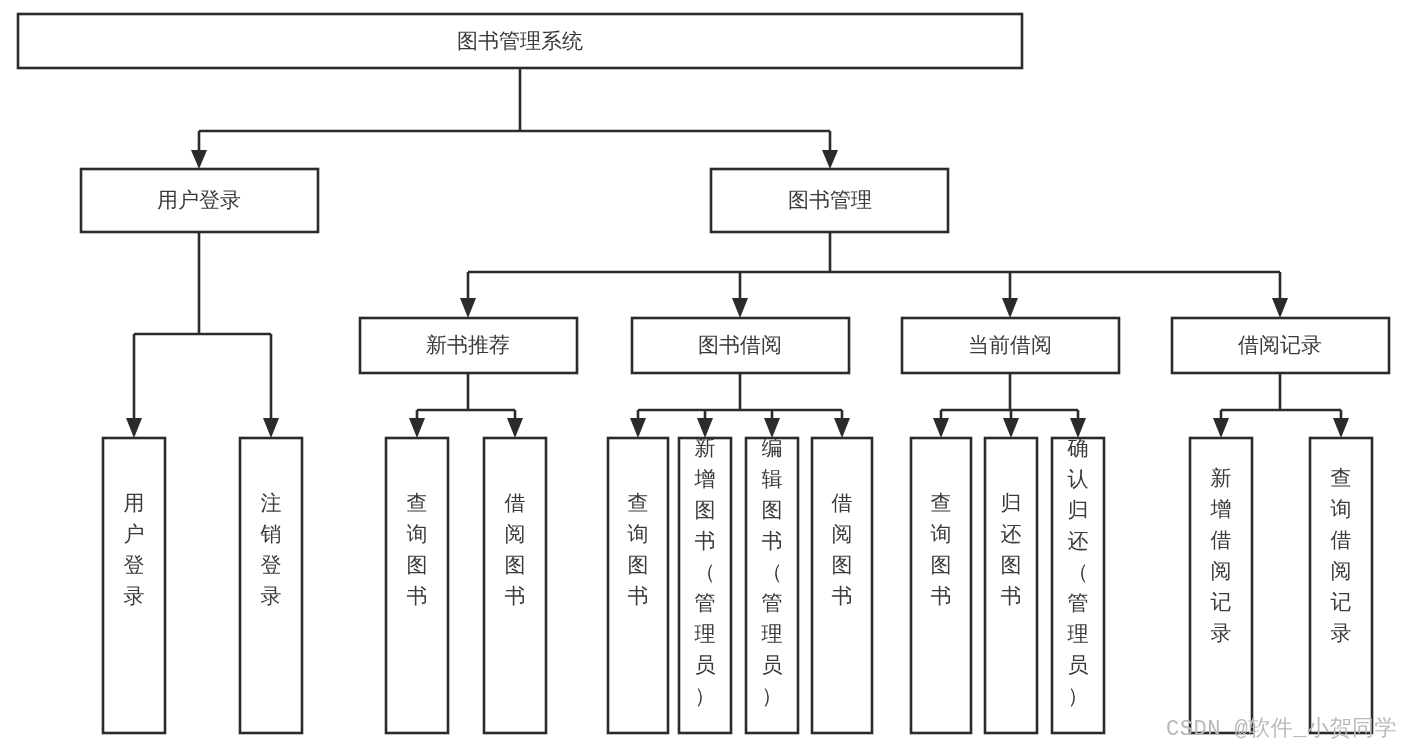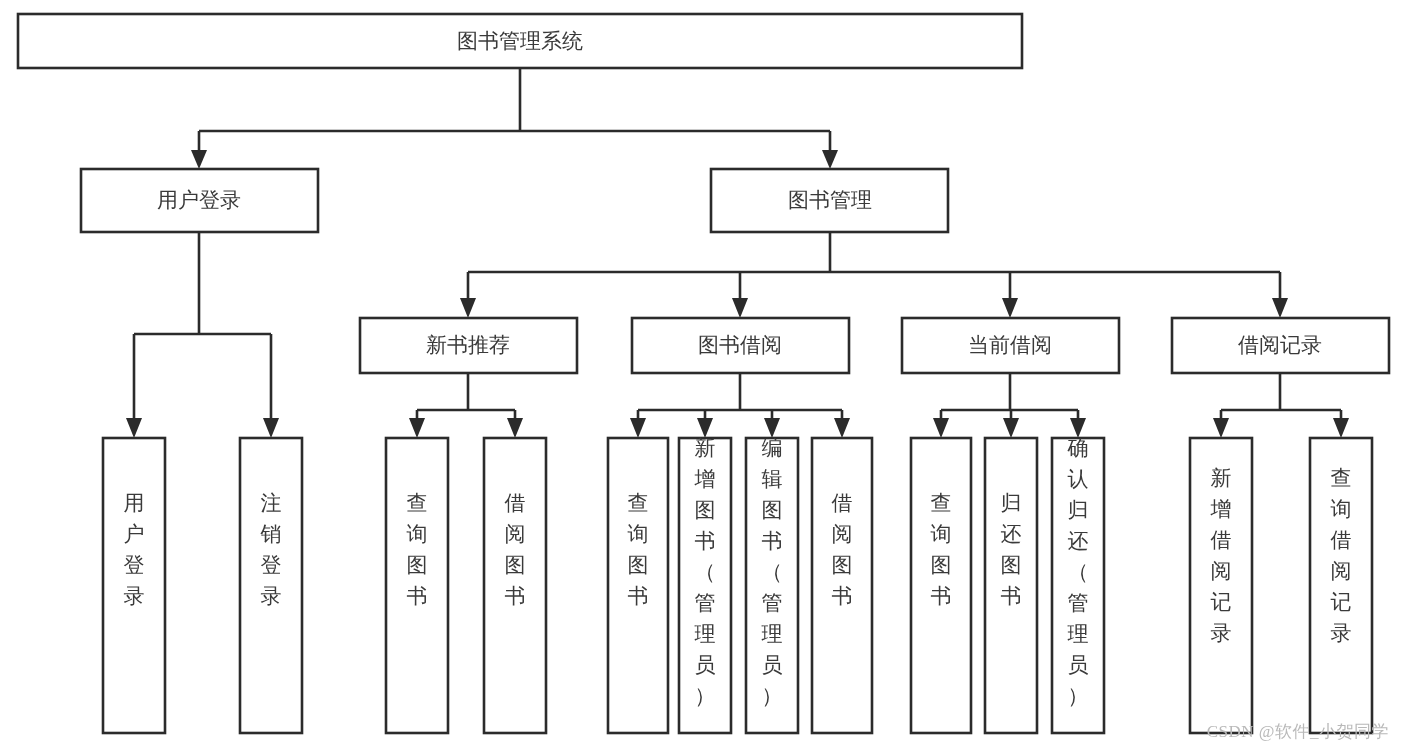--- a/index.html
+++ b/index.html
@@ -51,25 +51,25 @@
     dominant-baseline: middle;
   }
   .node-label-vert {
     fill: #3a3a3a;
     font-family: "DejaVu Sans", "Liberation Sans", sans-serif;
     font-size: 21px;
     text-anchor: middle;
   }
   .watermark-text {
     position: absolute;
-    right: 16px;
+    right: 8px;
     bottom: 4px;
     color: #b9b9b9;
-    font-size: 17px;
-    font-family: Liberation Serif, serif;
+    font-size: 22px;
+    font-family: Liberation Mono, monospace;
     white-space: nowrap;
     letter-spacing: 0.5px;
     user-select: none;
   }
 </style>
 </head>
 <body>
 
 <div id="diagram-root">
 

